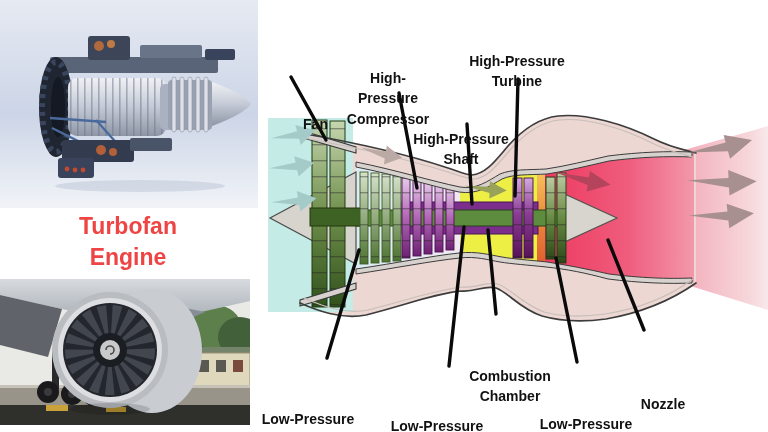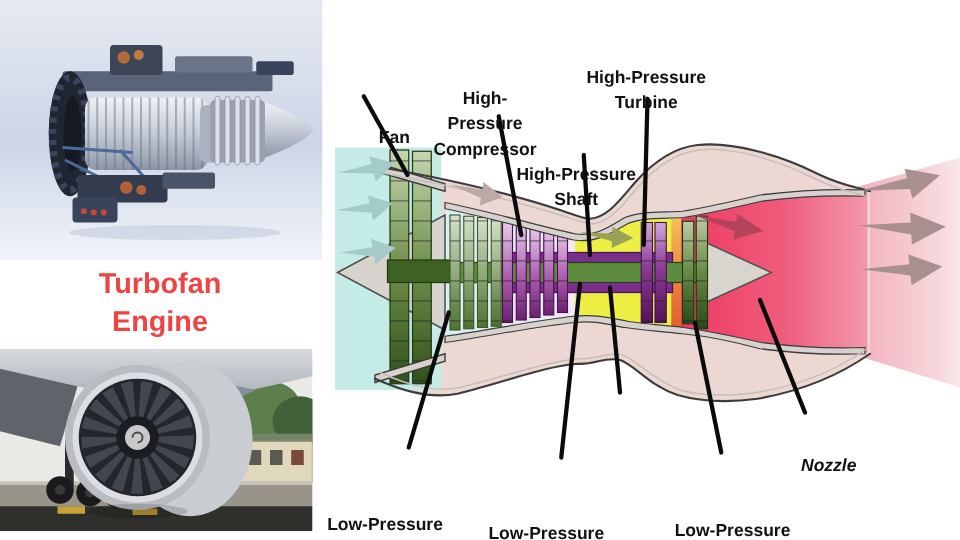--- a/index.html
+++ b/index.html
@@ -298,29 +298,31 @@
         <line x1="211" y1="124" x2="216" y2="204"></line>
         <line x1="262" y1="79" x2="259" y2="196"></line>
         <line x1="240" y1="314" x2="232" y2="230"></line>
         <line x1="193" y1="366" x2="208" y2="227"></line>
         <line x1="71" y1="358" x2="103" y2="250"></line>
         <line x1="321" y1="362" x2="300" y2="258"></line>
         <line x1="388" y1="330" x2="352" y2="240"></line>
       </g>
     </svg>
 
-    <div class="dlabel" style="left:45px;top:53px;padding-left:29px;">Fan</div>
+    <div class="dlabel" style="left:45px;top:68px;padding-left:29px;">Fan</div>
     <div class="dlabel" style="left:132px;top:22px;text-align:center;">High-
 Pressure
 Compressor</div>
     <div class="dlabel" style="left:205px;top:83px;">High-Pressure
 Shaft</div>
     <div class="dlabel" style="left:261px;top:5px;">High-Pressure
 Turbine</div>
-    <div class="dlabel" style="left:407px;top:316px;font-style:italic;">Nozzle</div>
+    <div class="dlabel" style="left:254px;top:320px;">Combustion
+Chamber</div>
+    <div class="dlabel" style="left:407px;top:348px;">Nozzle</div>
     <div class="dlabel" style="left:52px;top:363px;">Low-Pressure
 Compressor</div>
     <div class="dlabel" style="left:181px;top:370px;">Low-Pressure
 Shaft</div>
     <div class="dlabel" style="left:330px;top:368px;">Low-Pressure
 Turbine</div>
   </div>
 </div>
 
 </body></html>

